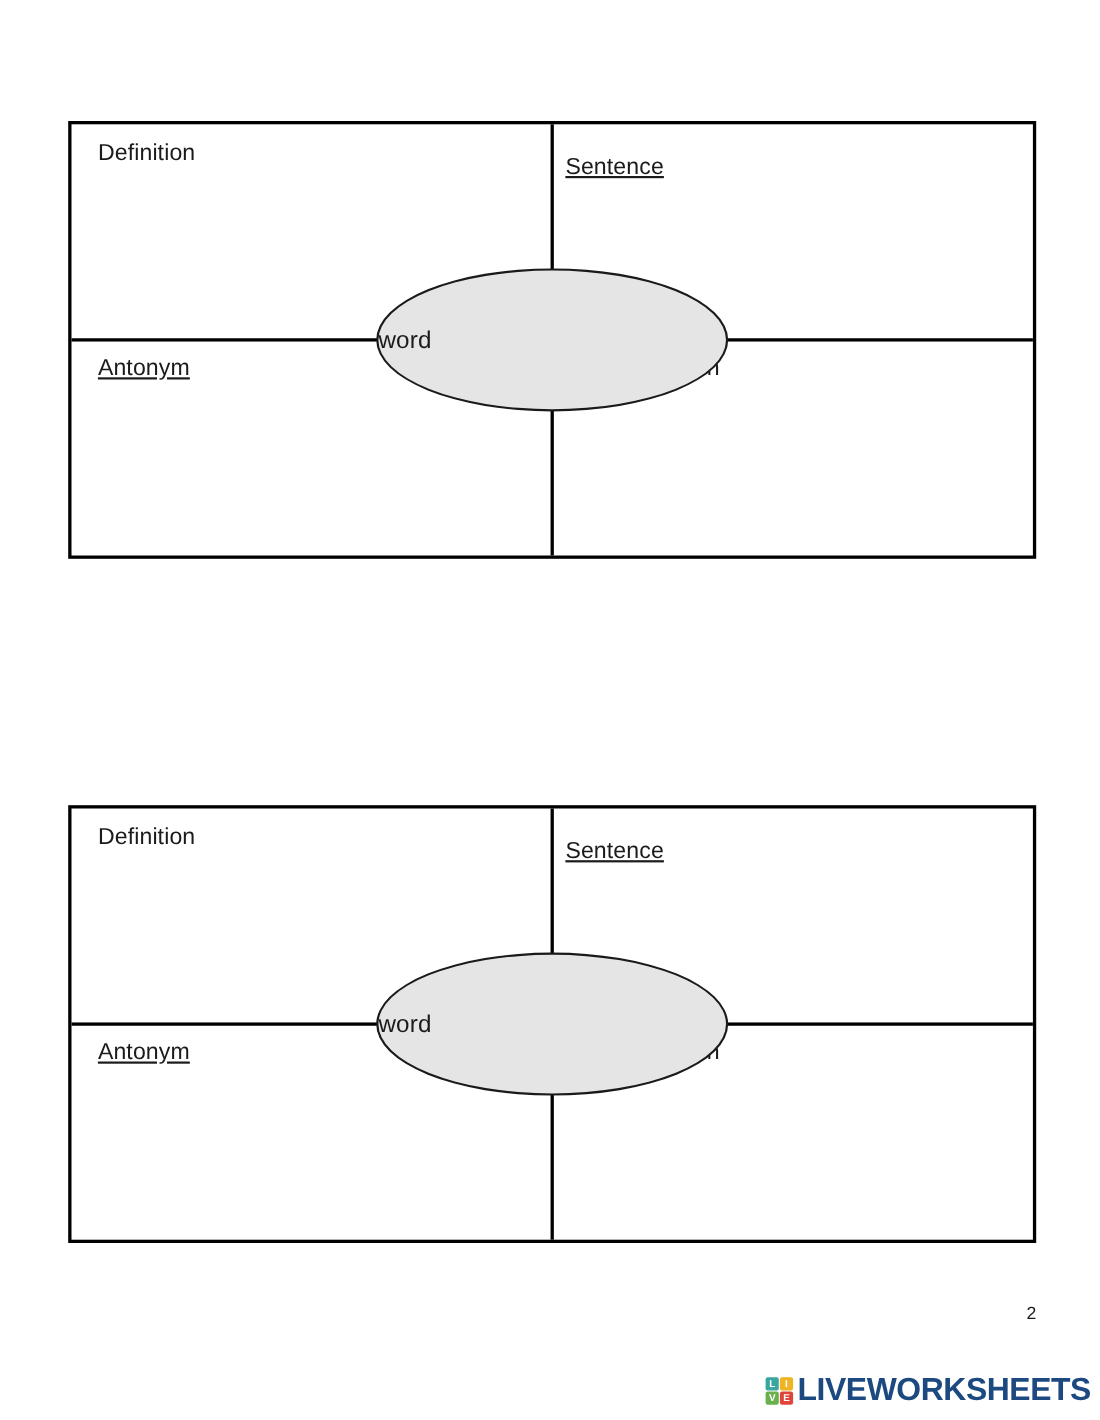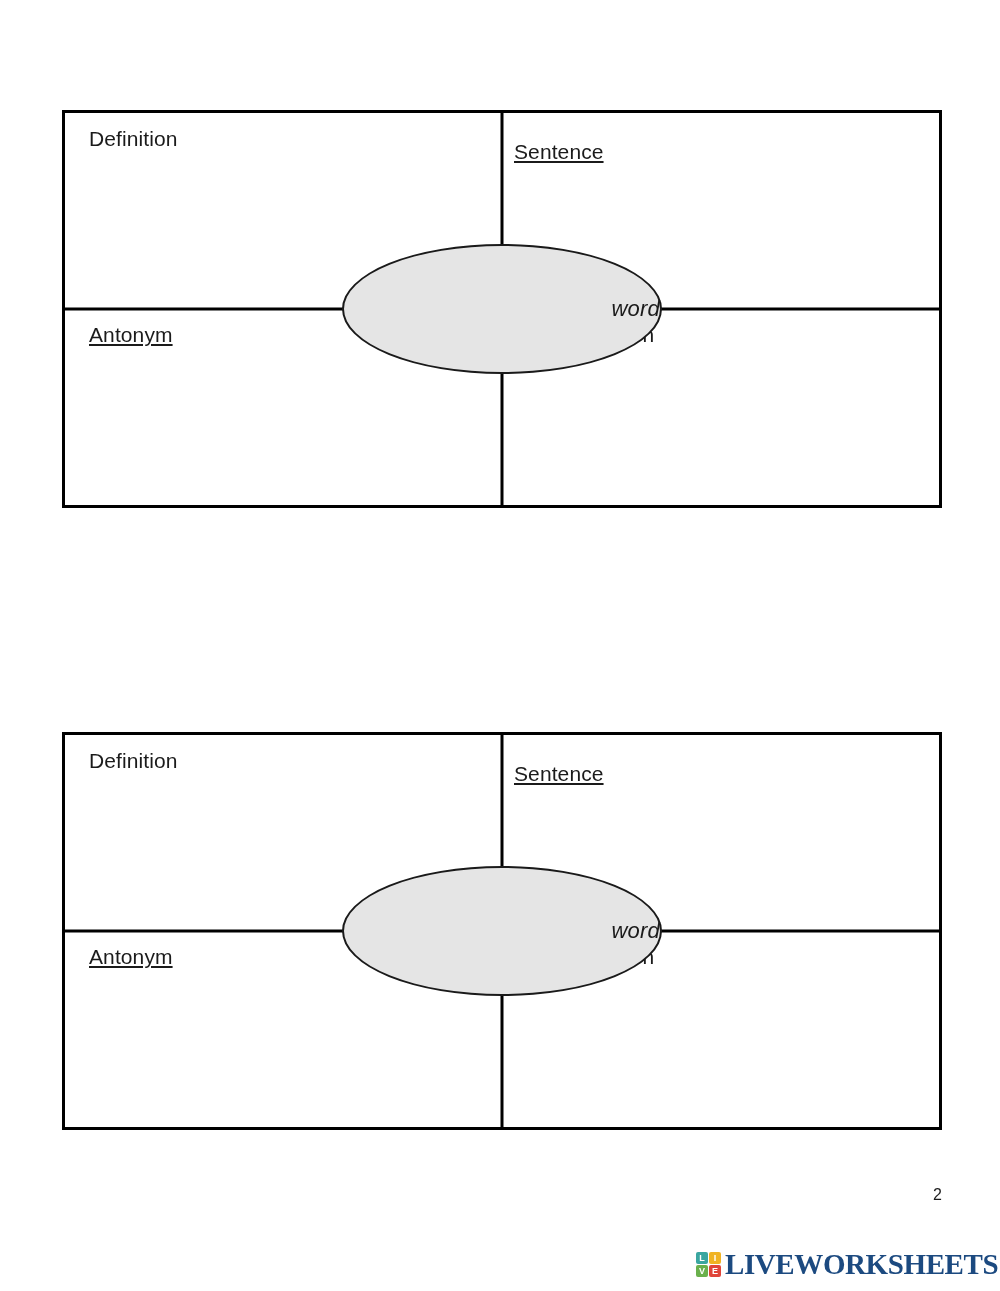--- a/index.html
+++ b/index.html
@@ -75,23 +75,22 @@
     left: 50%;
     top: 50%;
     transform: translate(-50%, -50%);
     width: 316px;
     height: 126px;
     border-radius: 50%;
     background: #e5e5e5;
     border: 2.5px solid #1a1a1a;
     display: flex;
     align-items: center;
-    justify-content: flex-end;
+    justify-content: flex-start;
     z-index: 5;
-    font-style: italic;
   }
   .center-ellipse .ellipse-label {
     font-size: 22px;
     color: #1b1b1b;
     letter-spacing: 0.2px;
   }
 
   
   .page-number {
     position: absolute;
@@ -127,21 +126,21 @@
     font-size: 9px;
     font-weight: bold;
     color: #ffffff;
     font-family: "Liberation Sans", sans-serif;
     line-height: 1;
   }
   .lw-wordmark {
     font-size: 29px;
     font-weight: bold;
     letter-spacing: -0.4px;
-    font-family: Liberation Serif, serif;
+    font-family: Liberation Sans, sans-serif;
   }
 </style>
 </head>
 <body style="background-color: rgb(255, 255, 255);">
 
 <div class="page">
 
   <div class="foursquare fs-1" style="border-color: rgb(0, 0, 0);">
     <div class="fs-inner">
 

